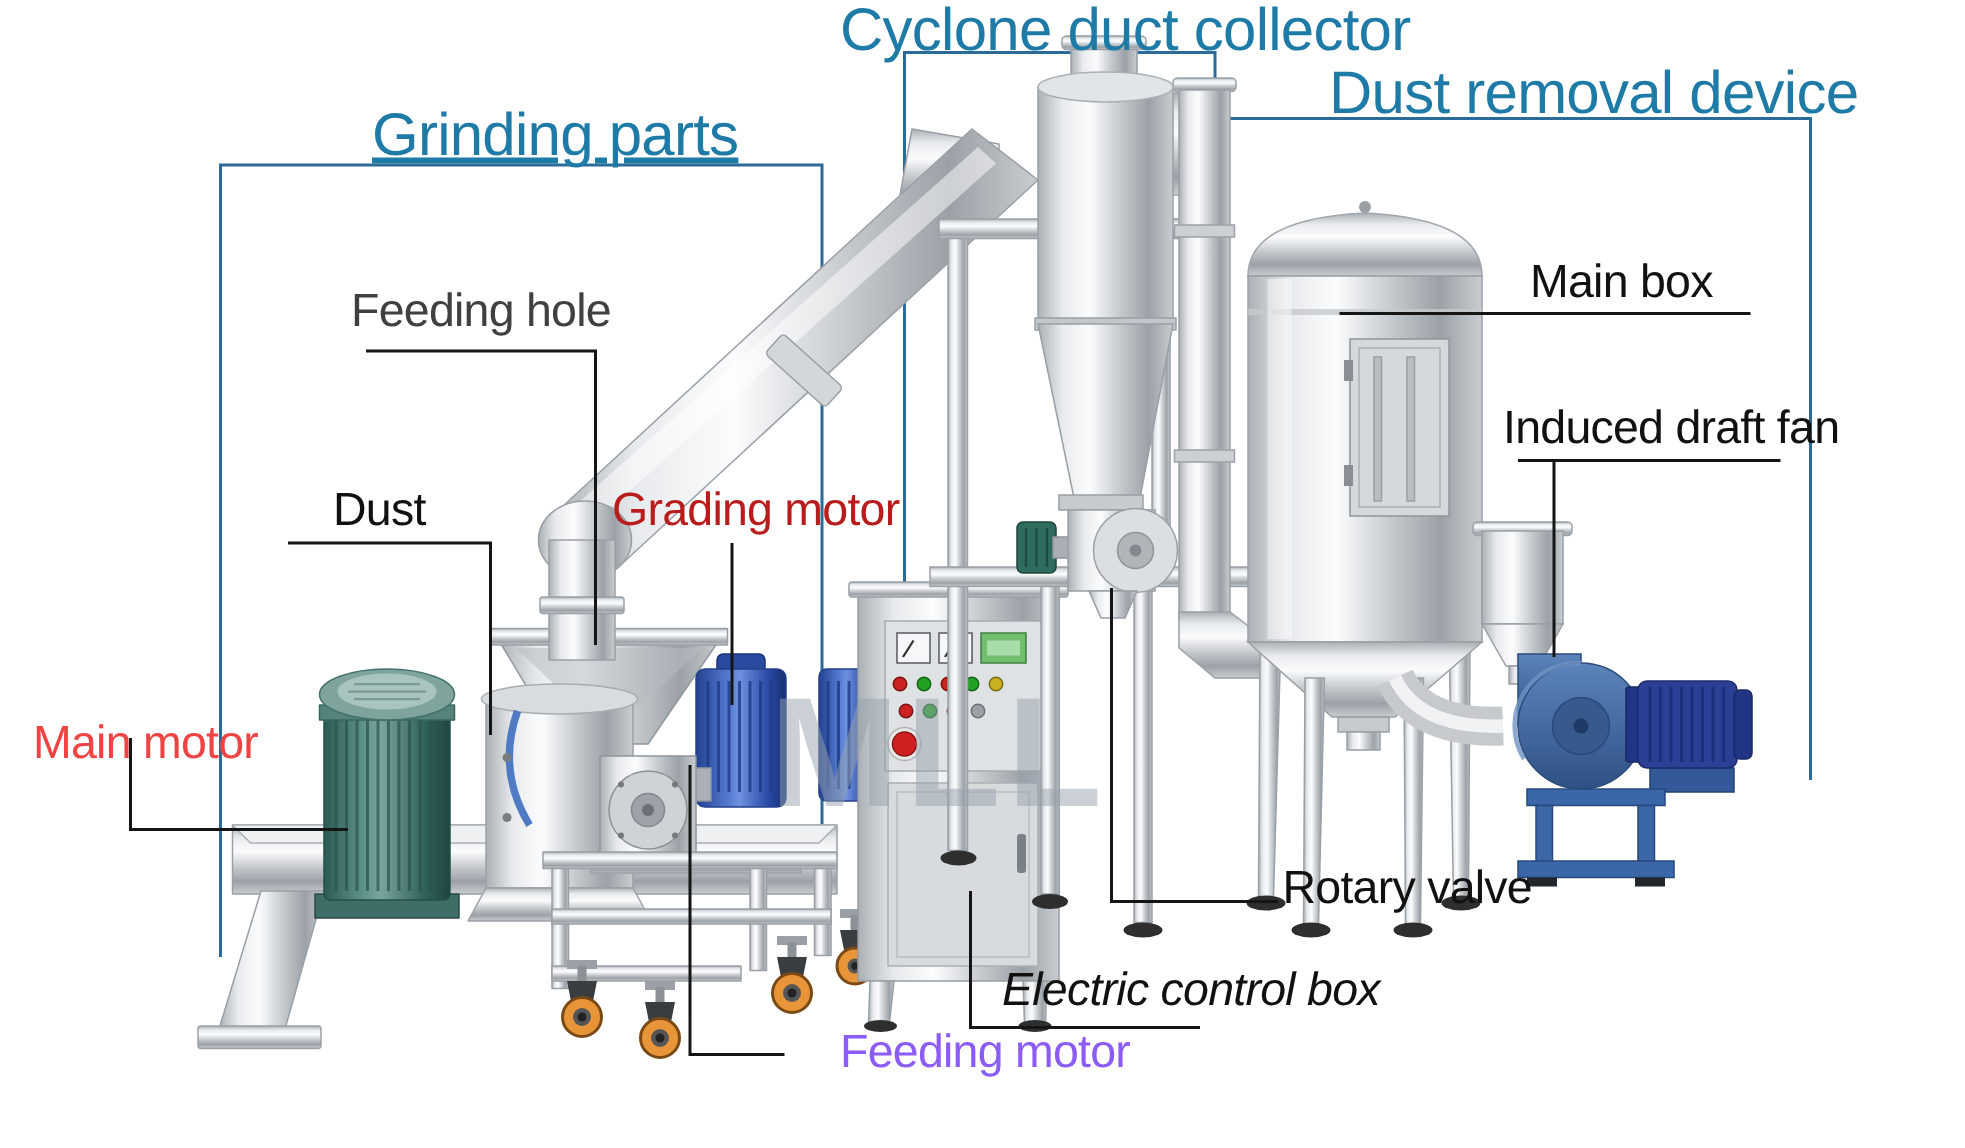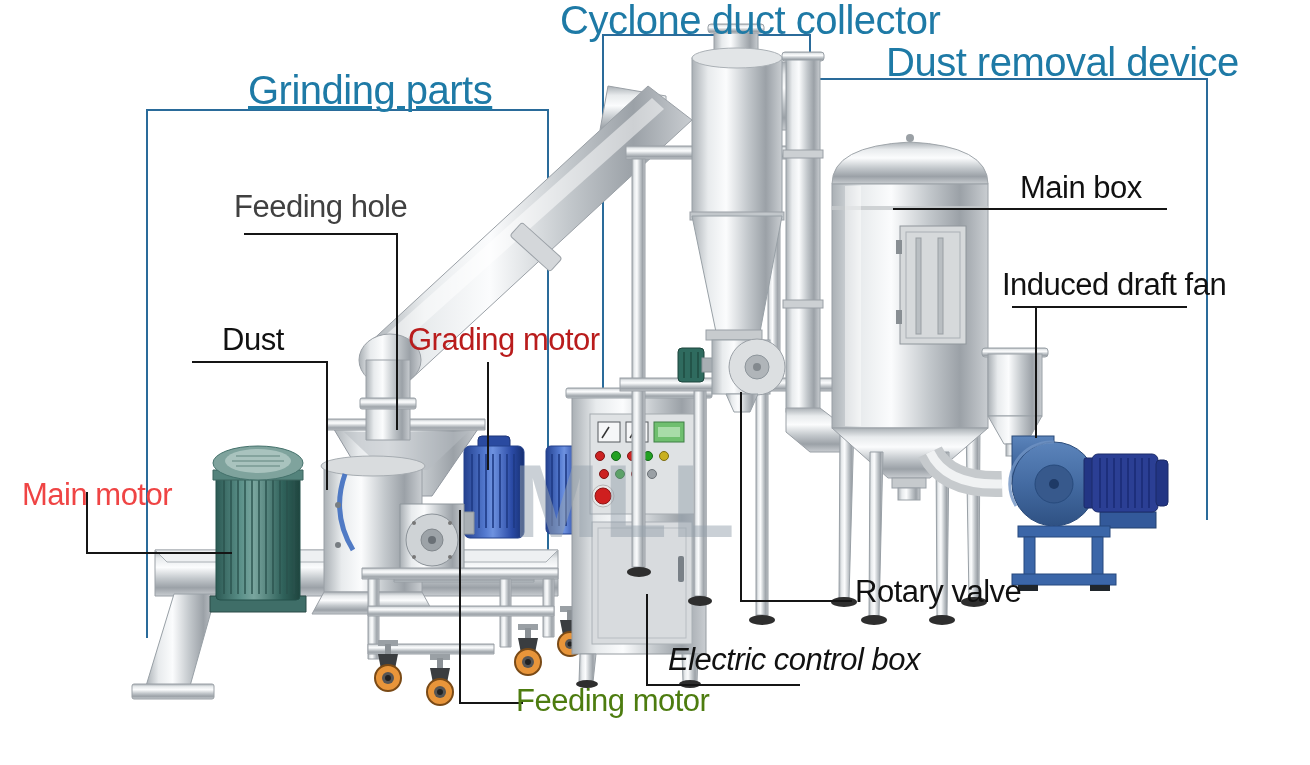--- a/index.html
+++ b/index.html
@@ -336,15 +336,15 @@
 <div class="label sec" style="left: 886px; top: 42px; color: rgb(30, 122, 166); text-align: right;">Dust removal device</div>
 
 <div class="label" style="left: 234px; top: 191px; color: #404040;">Feeding hole</div>
 <div class="label" style="left: 222px; top: 324px; color: rgb(17, 17, 17);">Dust</div>
 <div class="label" style="left: 408px; top: 324px; color: #b91c1c;">Grading motor</div>
 <div class="label" style="left: 12px; top: 479px; color: #ef4444; margin-left: 10px;">Main motor</div>
 <div class="label" style="left: 1020px; top: 172px; color: rgb(17, 17, 17);">Main box</div>
 <div class="label" style="left: 1002px; top: 269px; color: rgb(17, 17, 17);">Induced draft fan</div>
 <div class="label" style="left: 855px; top: 576px; color: rgb(17, 17, 17); text-align: right;">Rotary valve</div>
 <div class="label" style="left: 668px; top: 644px; color: rgb(17, 17, 17); font-style: italic;">Electric control box</div>
-<div class="label" style="left: 516px; top: 685px; color: #4d7c0f;">Feeding motor</div>
+<div class="label" style="left: 560px; top: 685px; color: #8b5cf6;">Feeding motor</div>
 
 </div>
 
 </body></html>

